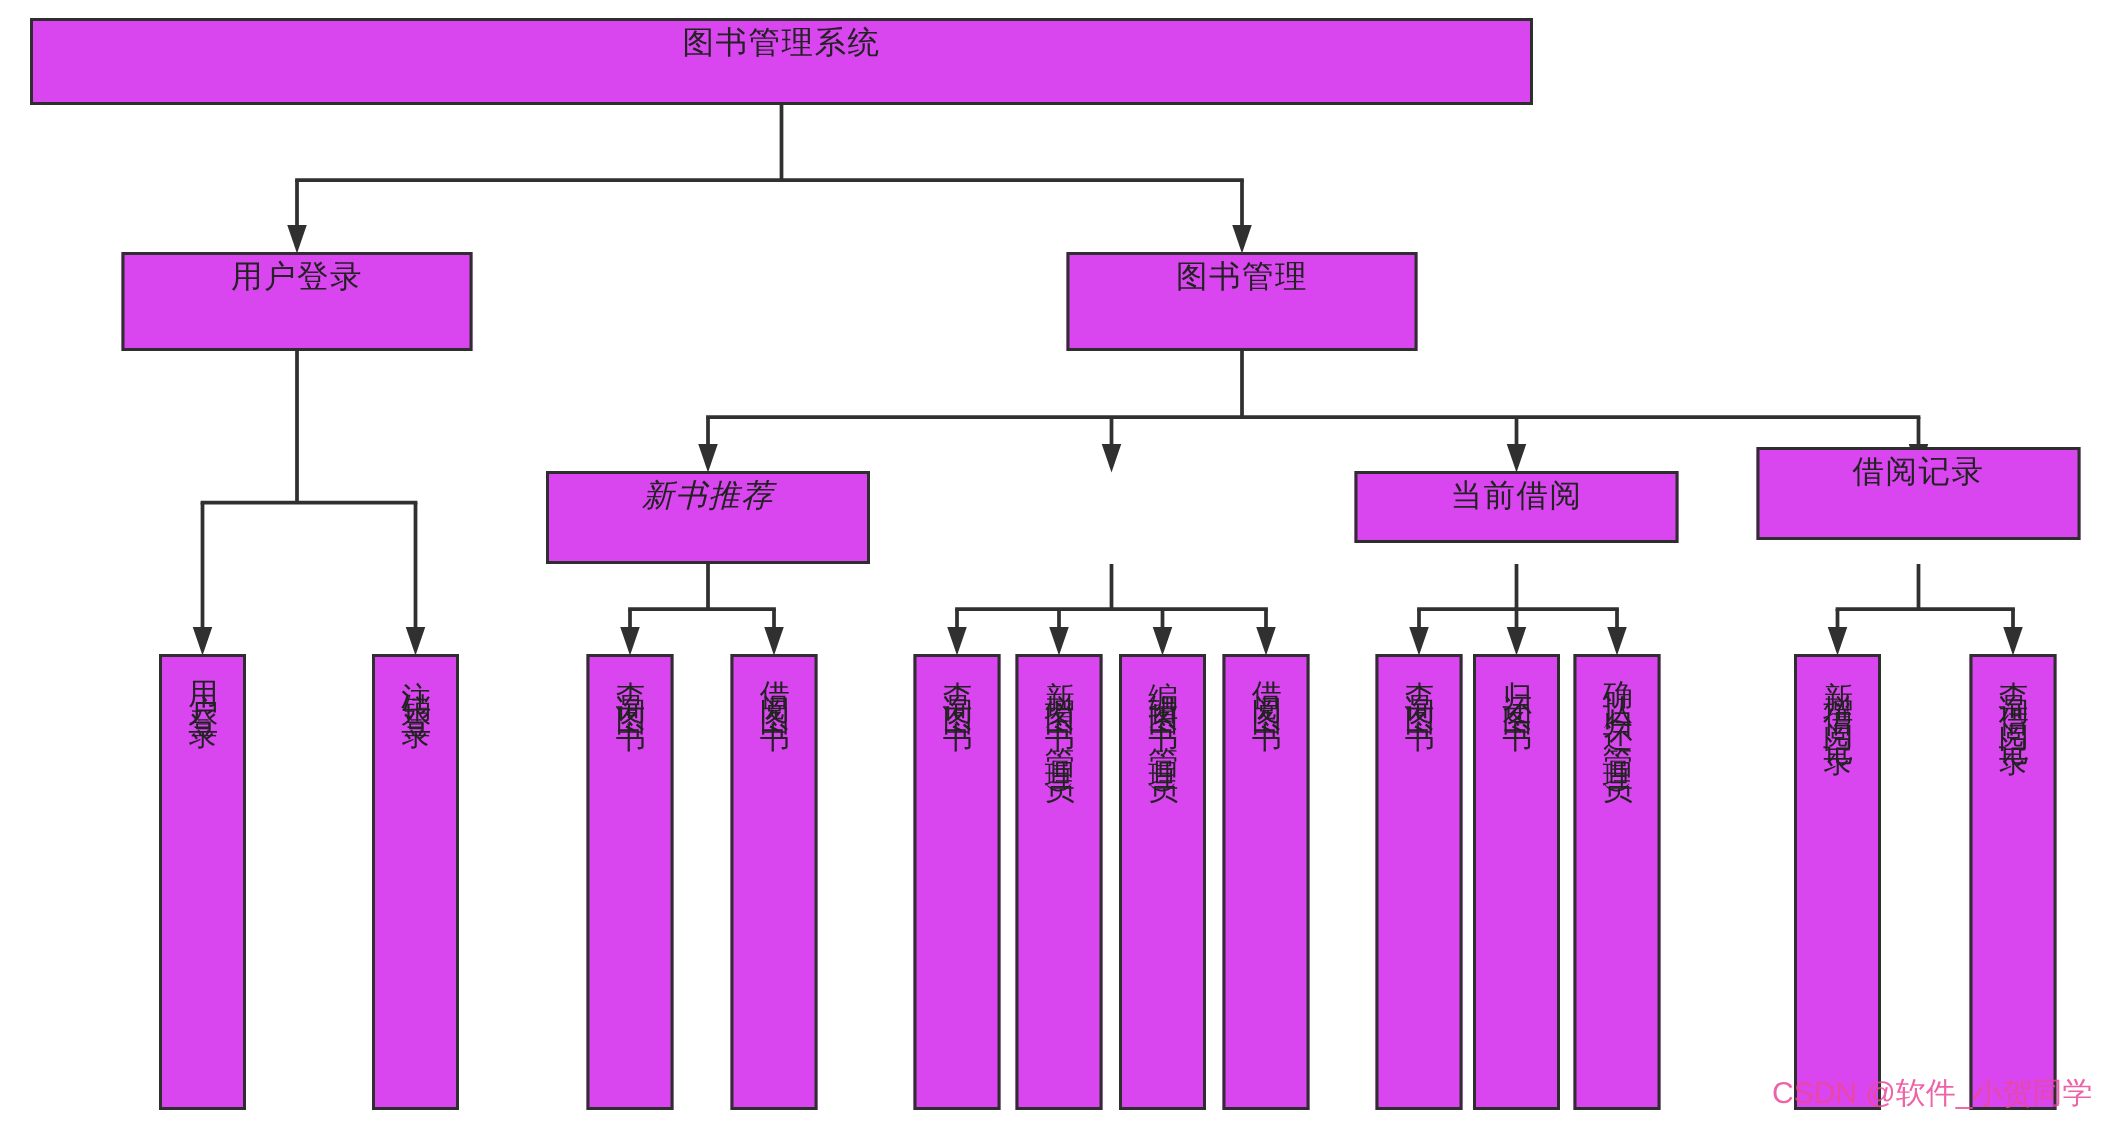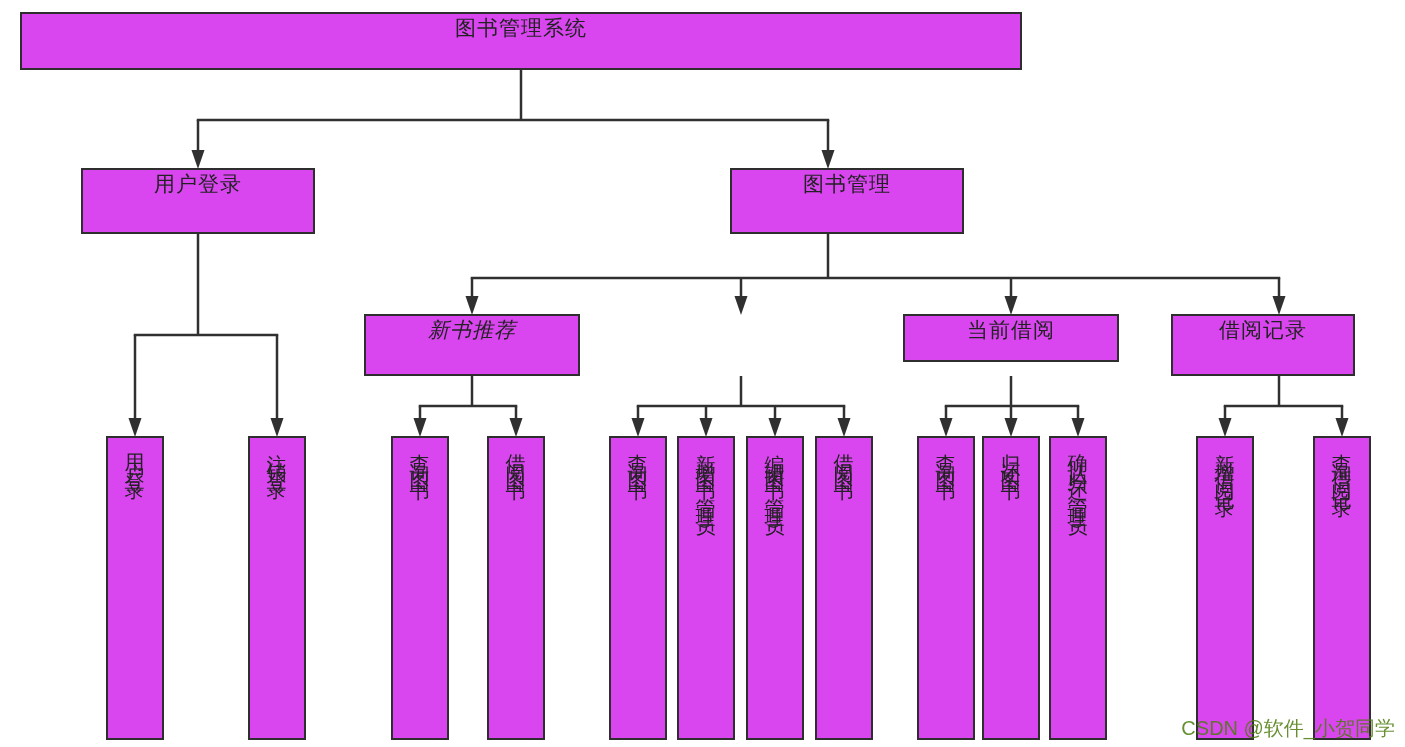--- a/index.html
+++ b/index.html
@@ -37,21 +37,21 @@
     font-size: 20px;
     letter-spacing: 9px;
     line-height: 1;
   }
   #watermark {
     position: absolute;
     right: 10px;
     bottom: 5px;
     z-index: 2;
     font-size: 20px;
-    color: #4d7c0f;
+    color: #ec4899;
     opacity: 0.85;
     white-space: nowrap;
   }
 </style>
 </head>
 <body>
 
 <div id="stage">
   <svg id="connector-layer" width="1405" height="747" viewBox="0 0 1405 747" xmlns="http://www.w3.org/2000/svg">
       <line x1="521" y1="70" x2="521" y2="120" stroke="#303030" stroke-width="2.5"></line>
@@ -107,30 +107,30 @@
       <line x1="1342" y1="406" x2="1342" y2="423" stroke="#303030" stroke-width="2.5"></line>
       <polygon points="1335.5,418 1348.5,418 1342,437" fill="#303030"></polygon>
     </svg>
   <div id="watermark">CSDN @软件_小贺同学</div>
 <div class="node h" style="left: 20px; top: 12px; width: 1002px; height: 58px;">
       <span class="lbl">图书管理系统</span>
     </div>
     <div class="node h" style="left: 81px; top: 168px; width: 234px; height: 66px;">
       <span class="lbl">用户登录</span>
     </div>
-    <div class="node h" style="left: 730px; top: 168px; width: 234px; height: 66px;">
+    <div class="node h" style="left: 711px; top: 168px; width: 234px; height: 66px;">
       <span class="lbl">图书管理</span>
     </div>
     <div class="node h" style="left: 364px; top: 314px; width: 216px; height: 62px; font-style: italic;">
       <span class="lbl">新书推荐</span>
     </div>
     <div class="node h" style="left: 903px; top: 314px; width: 216px; height: 48px;">
       <span class="lbl">当前借阅</span>
     </div>
-    <div class="node h" style="left: 1171px; top: 314px; width: 184px; height: 62px;">
+    <div class="node h" style="left: 1171px; top: 298px; width: 216px; height: 62px;">
       <span class="lbl">借阅记录</span>
     </div>
     <div class="node v" style="left: 106px; top: 436px; width: 58px; height: 304px;">
       <span class="lbl">用户登录</span>
     </div>
     <div class="node v" style="left: 248px; top: 436px; width: 58px; height: 304px;">
       <span class="lbl">注销登录</span>
     </div>
     <div class="node v" style="left: 391px; top: 436px; width: 58px; height: 304px;">
       <span class="lbl">查询图书</span>

